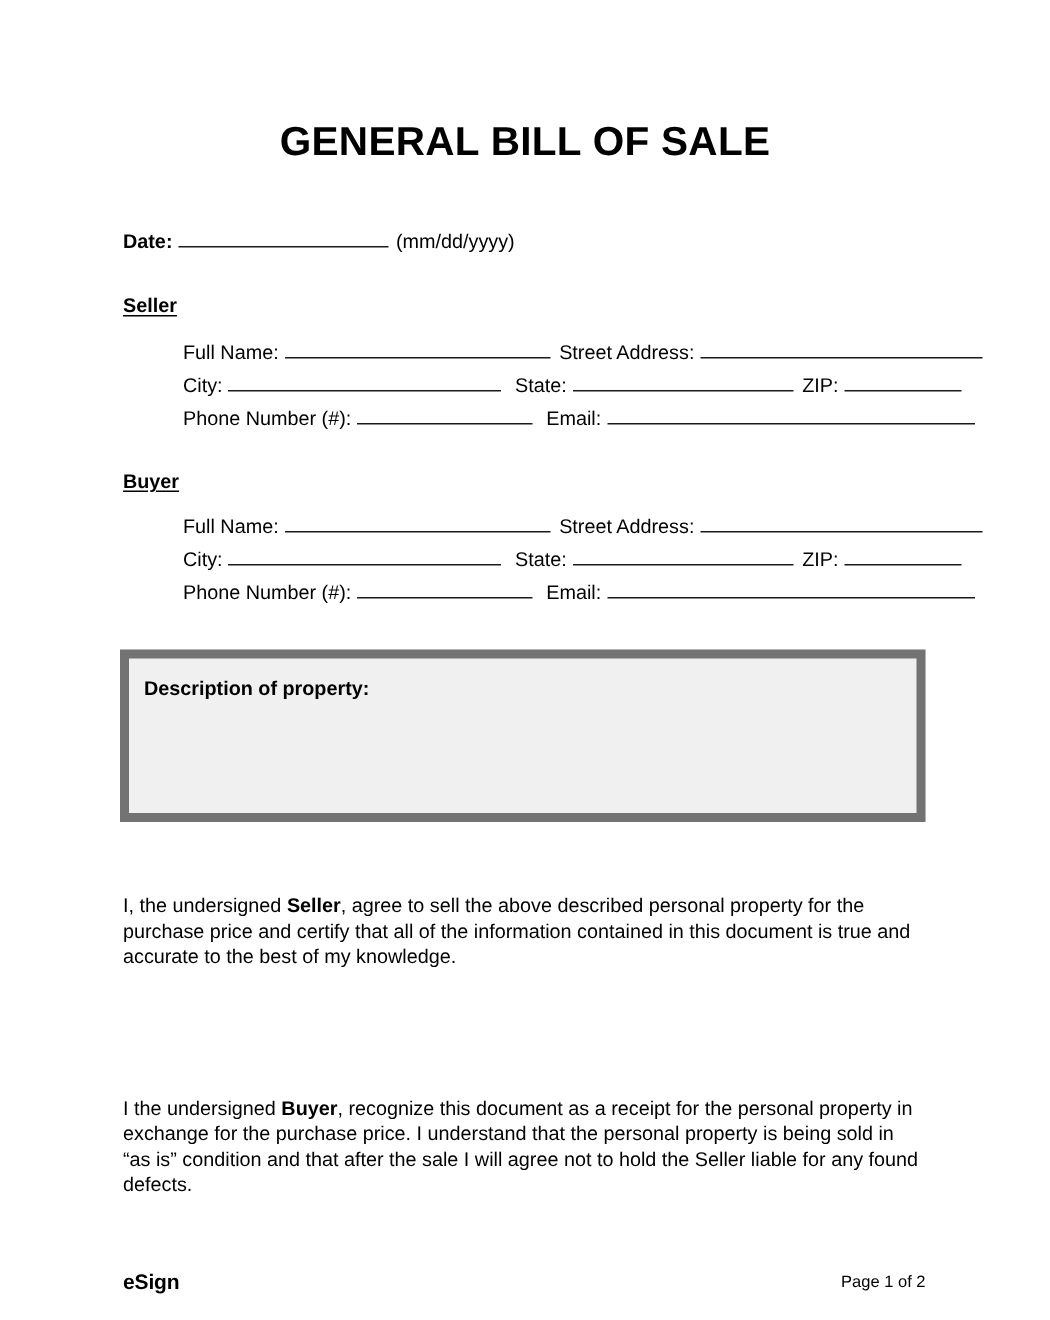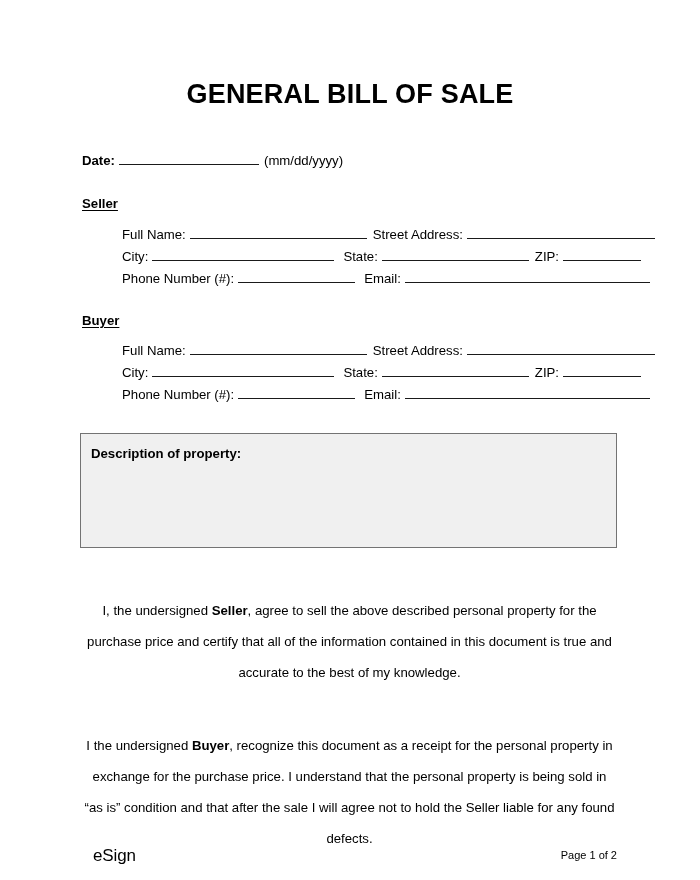--- a/index.html
+++ b/index.html
@@ -98,21 +98,21 @@
   .gap-md { display: inline-block; width: 9px; }
 
   
   .desc-box {
     position: absolute;
     left: 80px;
     top: 433px;
     width: 537px;
     height: 115px;
     background: #f0f0f0;
-    border: 1px solid #737373;
+    border: 6px solid #737373;
     box-sizing: border-box;
   }
   .desc-label {
     position: absolute;
     left: 10px;
     top: 12px;
     font-size: 13.2px;
     font-weight: bold;
   }
   .price-row {
@@ -130,34 +130,34 @@
     height: 13px;
     vertical-align: baseline;
   }
 
   
   .para {
     position: absolute;
     left: 82px;
     width: 535px;
     font-size: 13.2px;
-    line-height: 31px;
-    text-align: center;
+    line-height: 17px;
+    text-align: left;
   }
   #para-seller { top: 595px; }
   #para-buyer  { top: 682px; margin-top: 48px; }
   .para b { font-weight: bold; }
 
   
   .footer-logo {
     position: absolute;
-    left: 93px;
+    left: 82px;
     top: 846px;
-    font-size: 17px;
-    font-weight: normal;
+    font-size: 14px;
+    font-weight: bold;
     letter-spacing: -0.1px;
   }
   .footer-page {
     position: absolute;
     right: 83px;
     top: 849px;
     font-size: 11px;
   }
 </style>
 </head>

